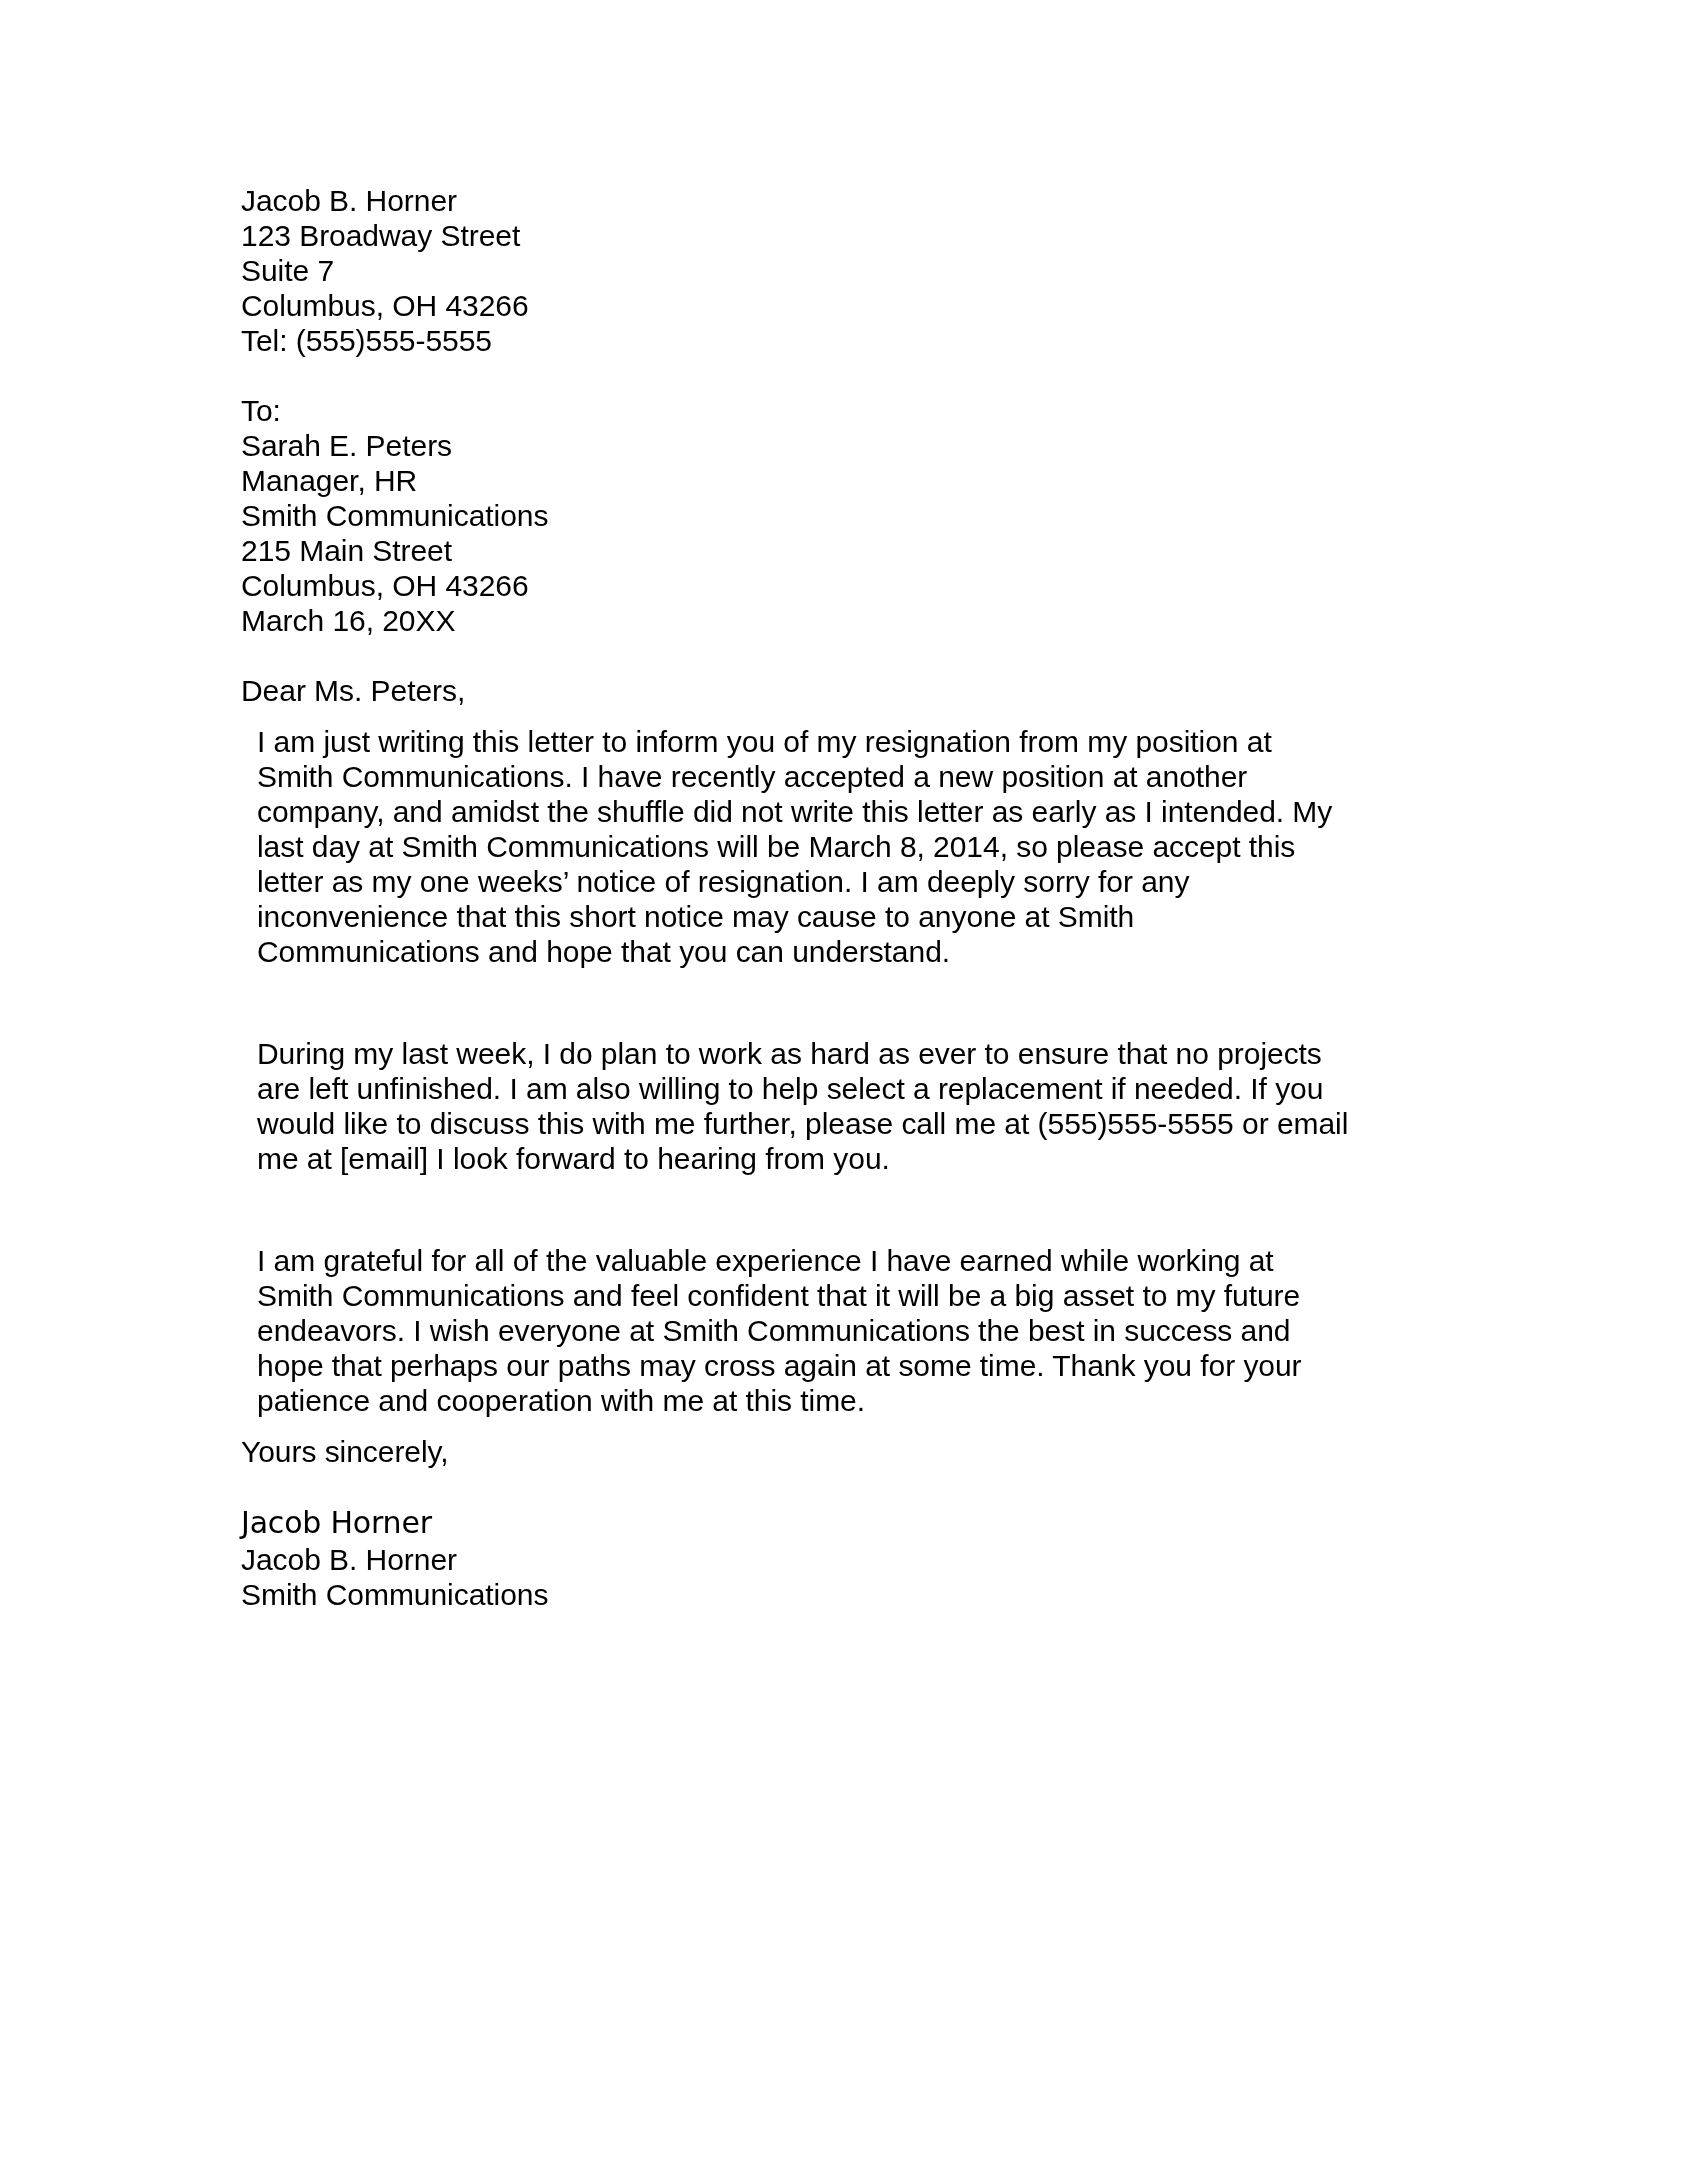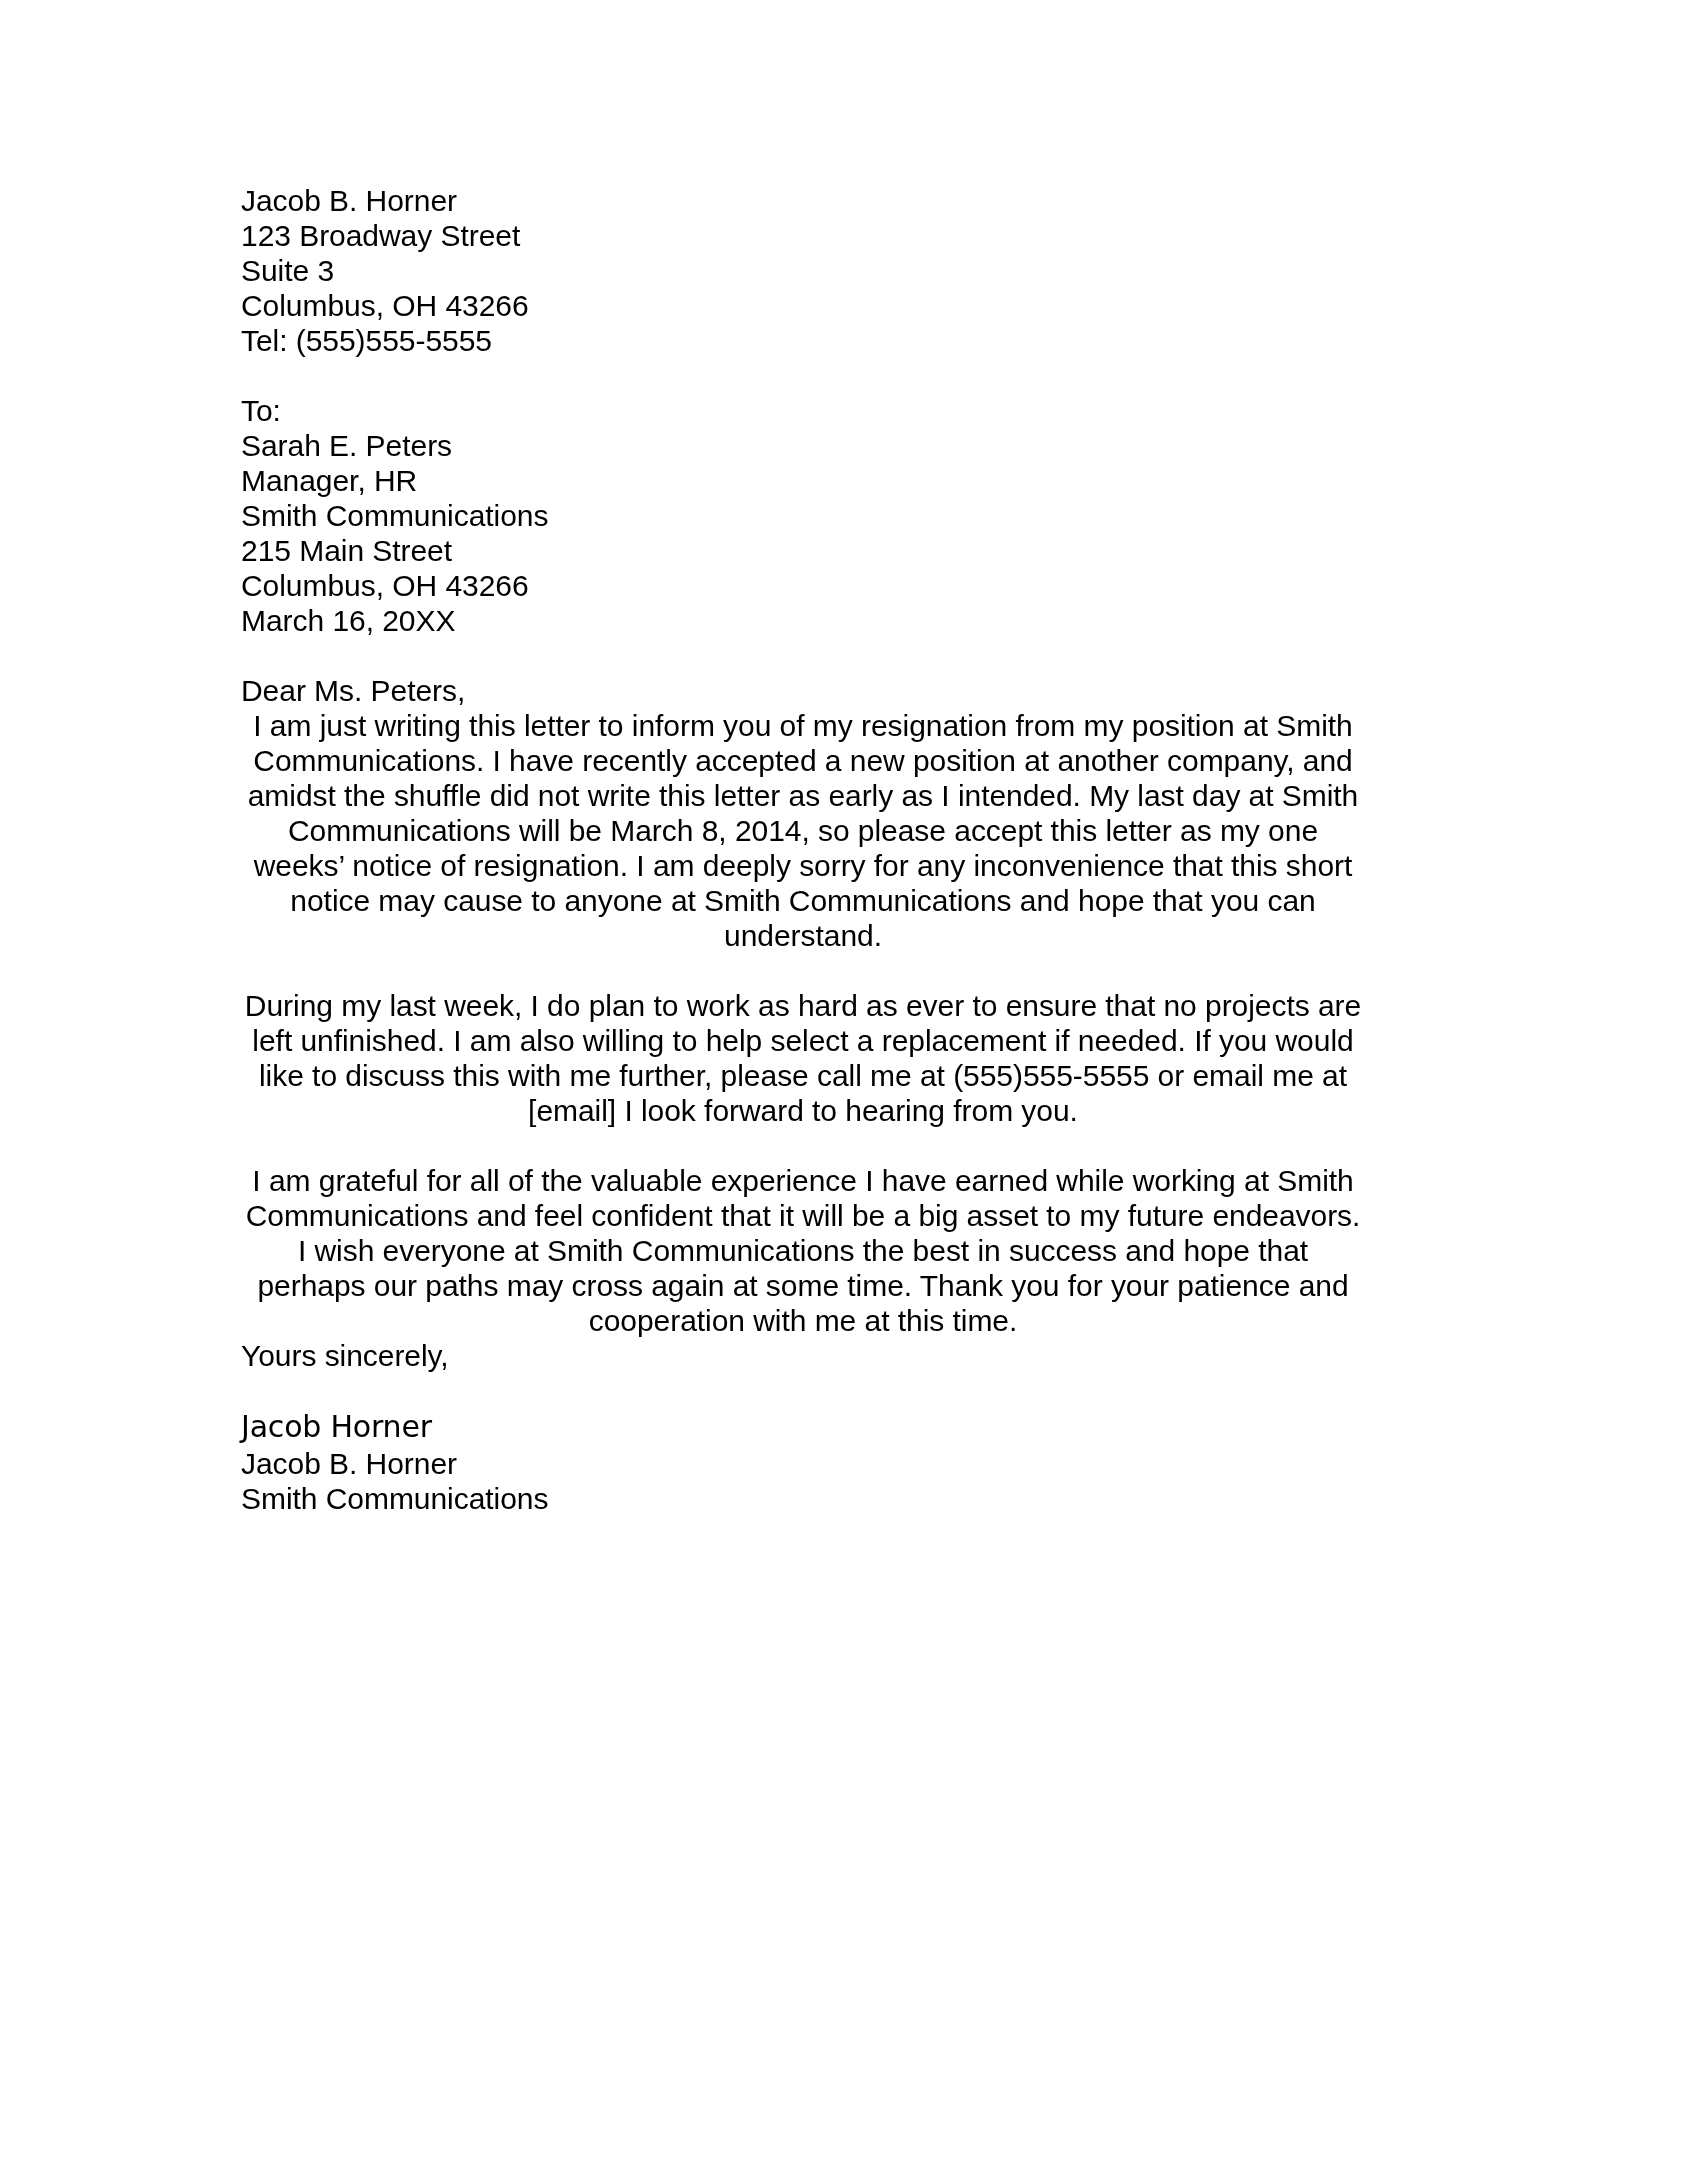--- a/index.html
+++ b/index.html
@@ -40,22 +40,22 @@
 
   .addr-line {
     display: block;
     white-space: pre;
   }
 
   .body-para {
     font-size: 30px;
     line-height: 35px;
     letter-spacing: -0.05px;
-    text-align: center;
-    margin: 0;
+    text-align: left;
+    margin: 16px;
   }
 
   
   .gap-line { height: 35px; }
 
   .salutation {
     font-size: 30px;
     line-height: 35px;
     letter-spacing: -0.05px;
     display: block;
@@ -73,21 +73,21 @@
 </style>
 </head>
 <body>
 
 <div class="page">
   <div class="letter">
 
     <div class="addr-block">
       <span class="addr-line">Jacob B. Horner</span>
       <span class="addr-line">123 Broadway Street</span>
-      <span class="addr-line">Suite 3</span>
+      <span class="addr-line">Suite 7</span>
       <span class="addr-line">Columbus, OH 43266</span>
       <span class="addr-line">Tel: (555)555-5555</span>
     </div>
 
     <div class="gap-line"></div>
 
     <div class="recipient-block">
       <span class="addr-line">To:</span>
       <span class="addr-line">Sarah E. Peters</span>
       <span class="addr-line">Manager, HR</span>

